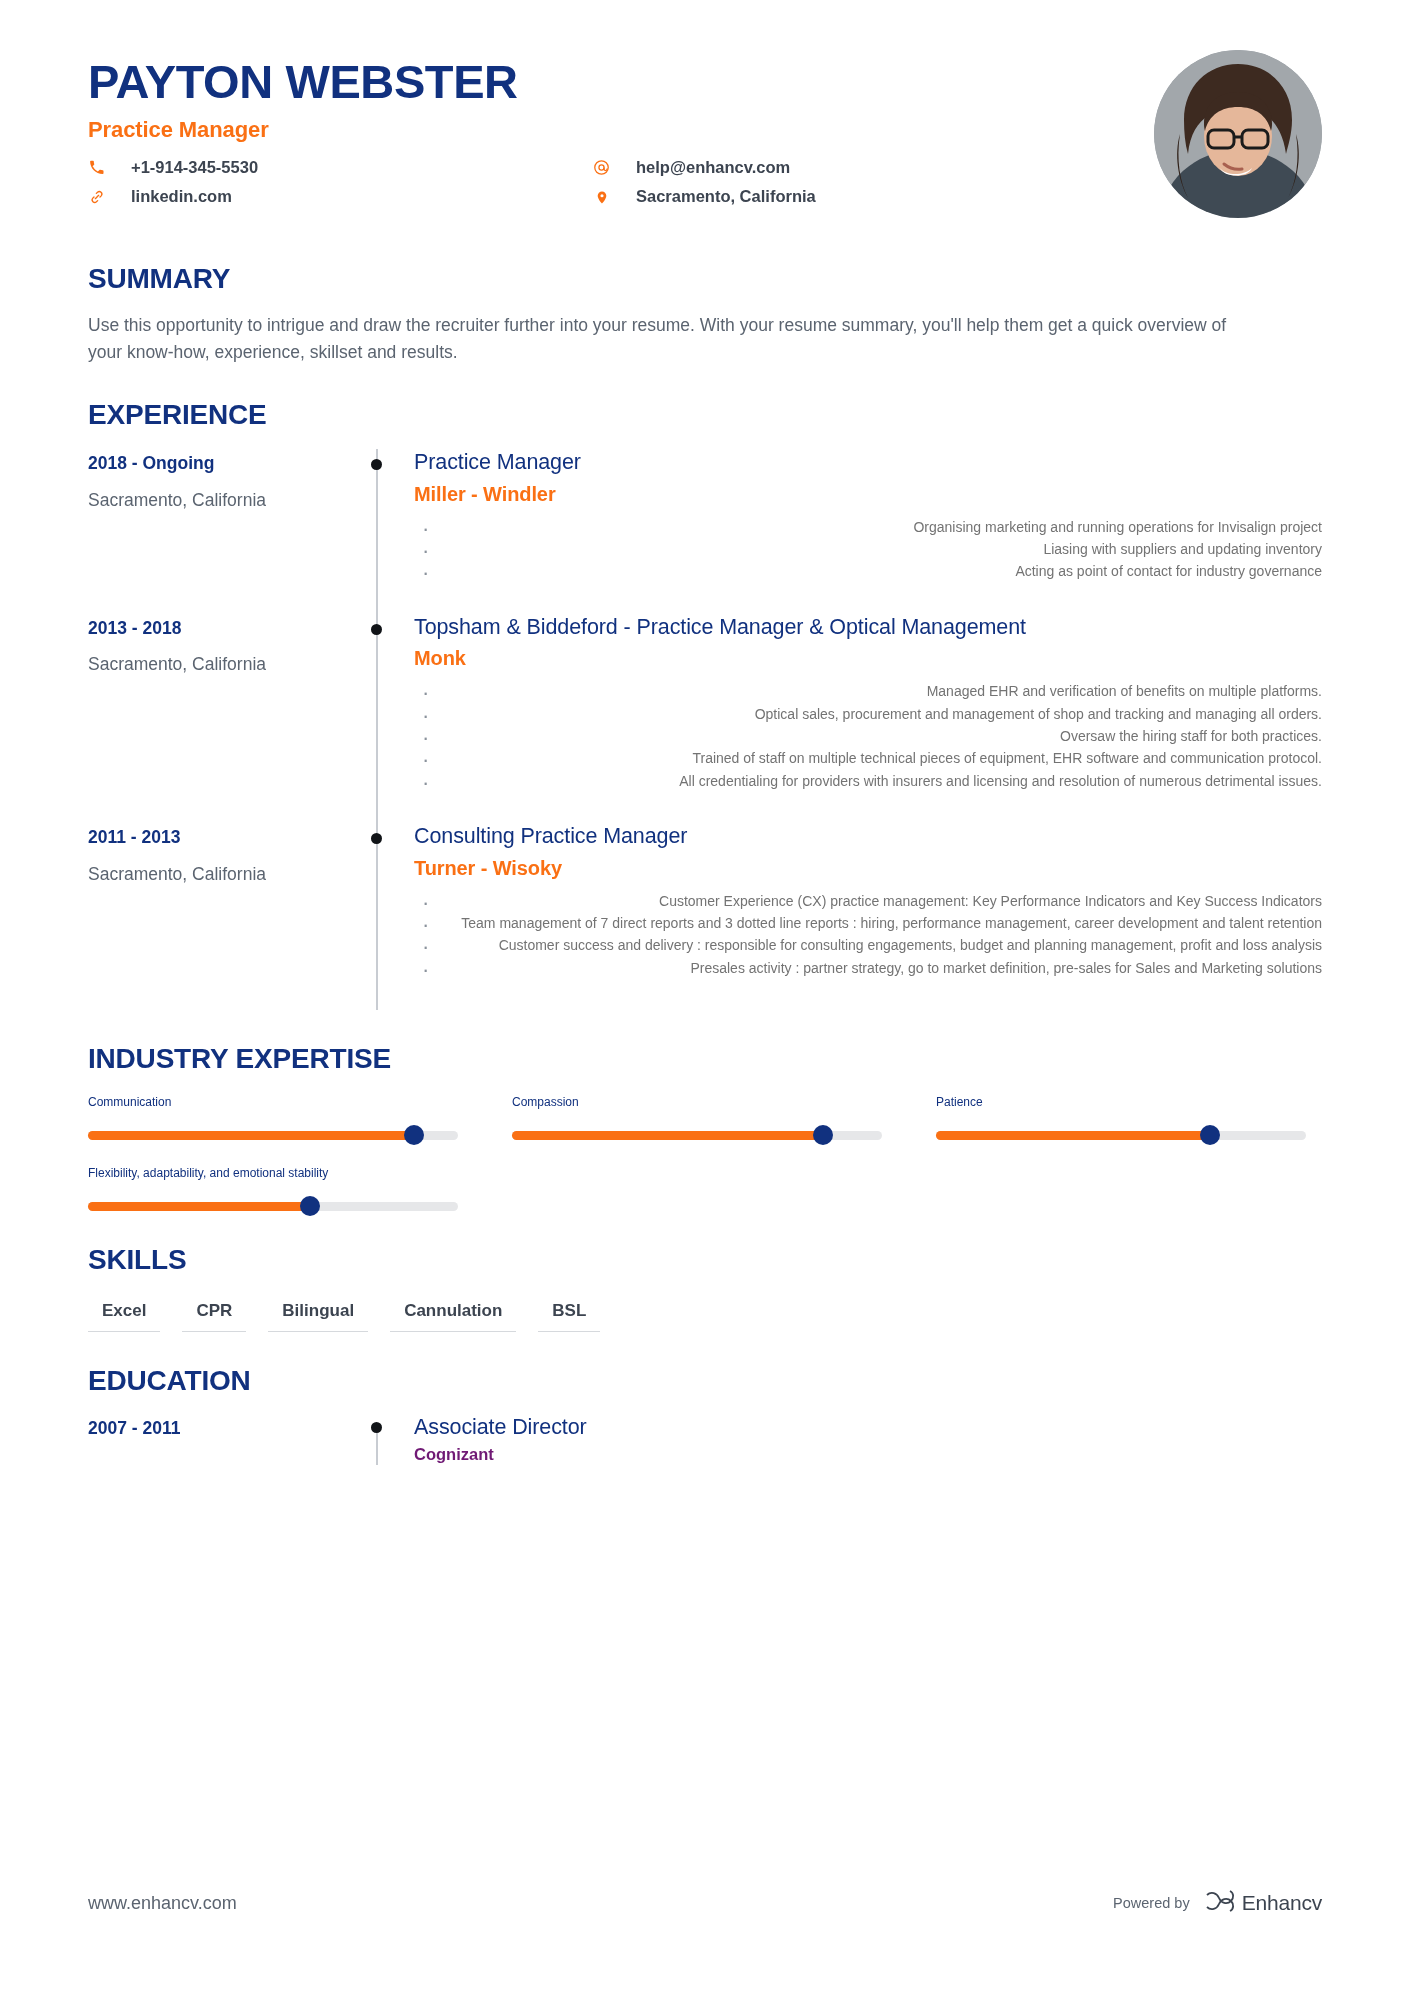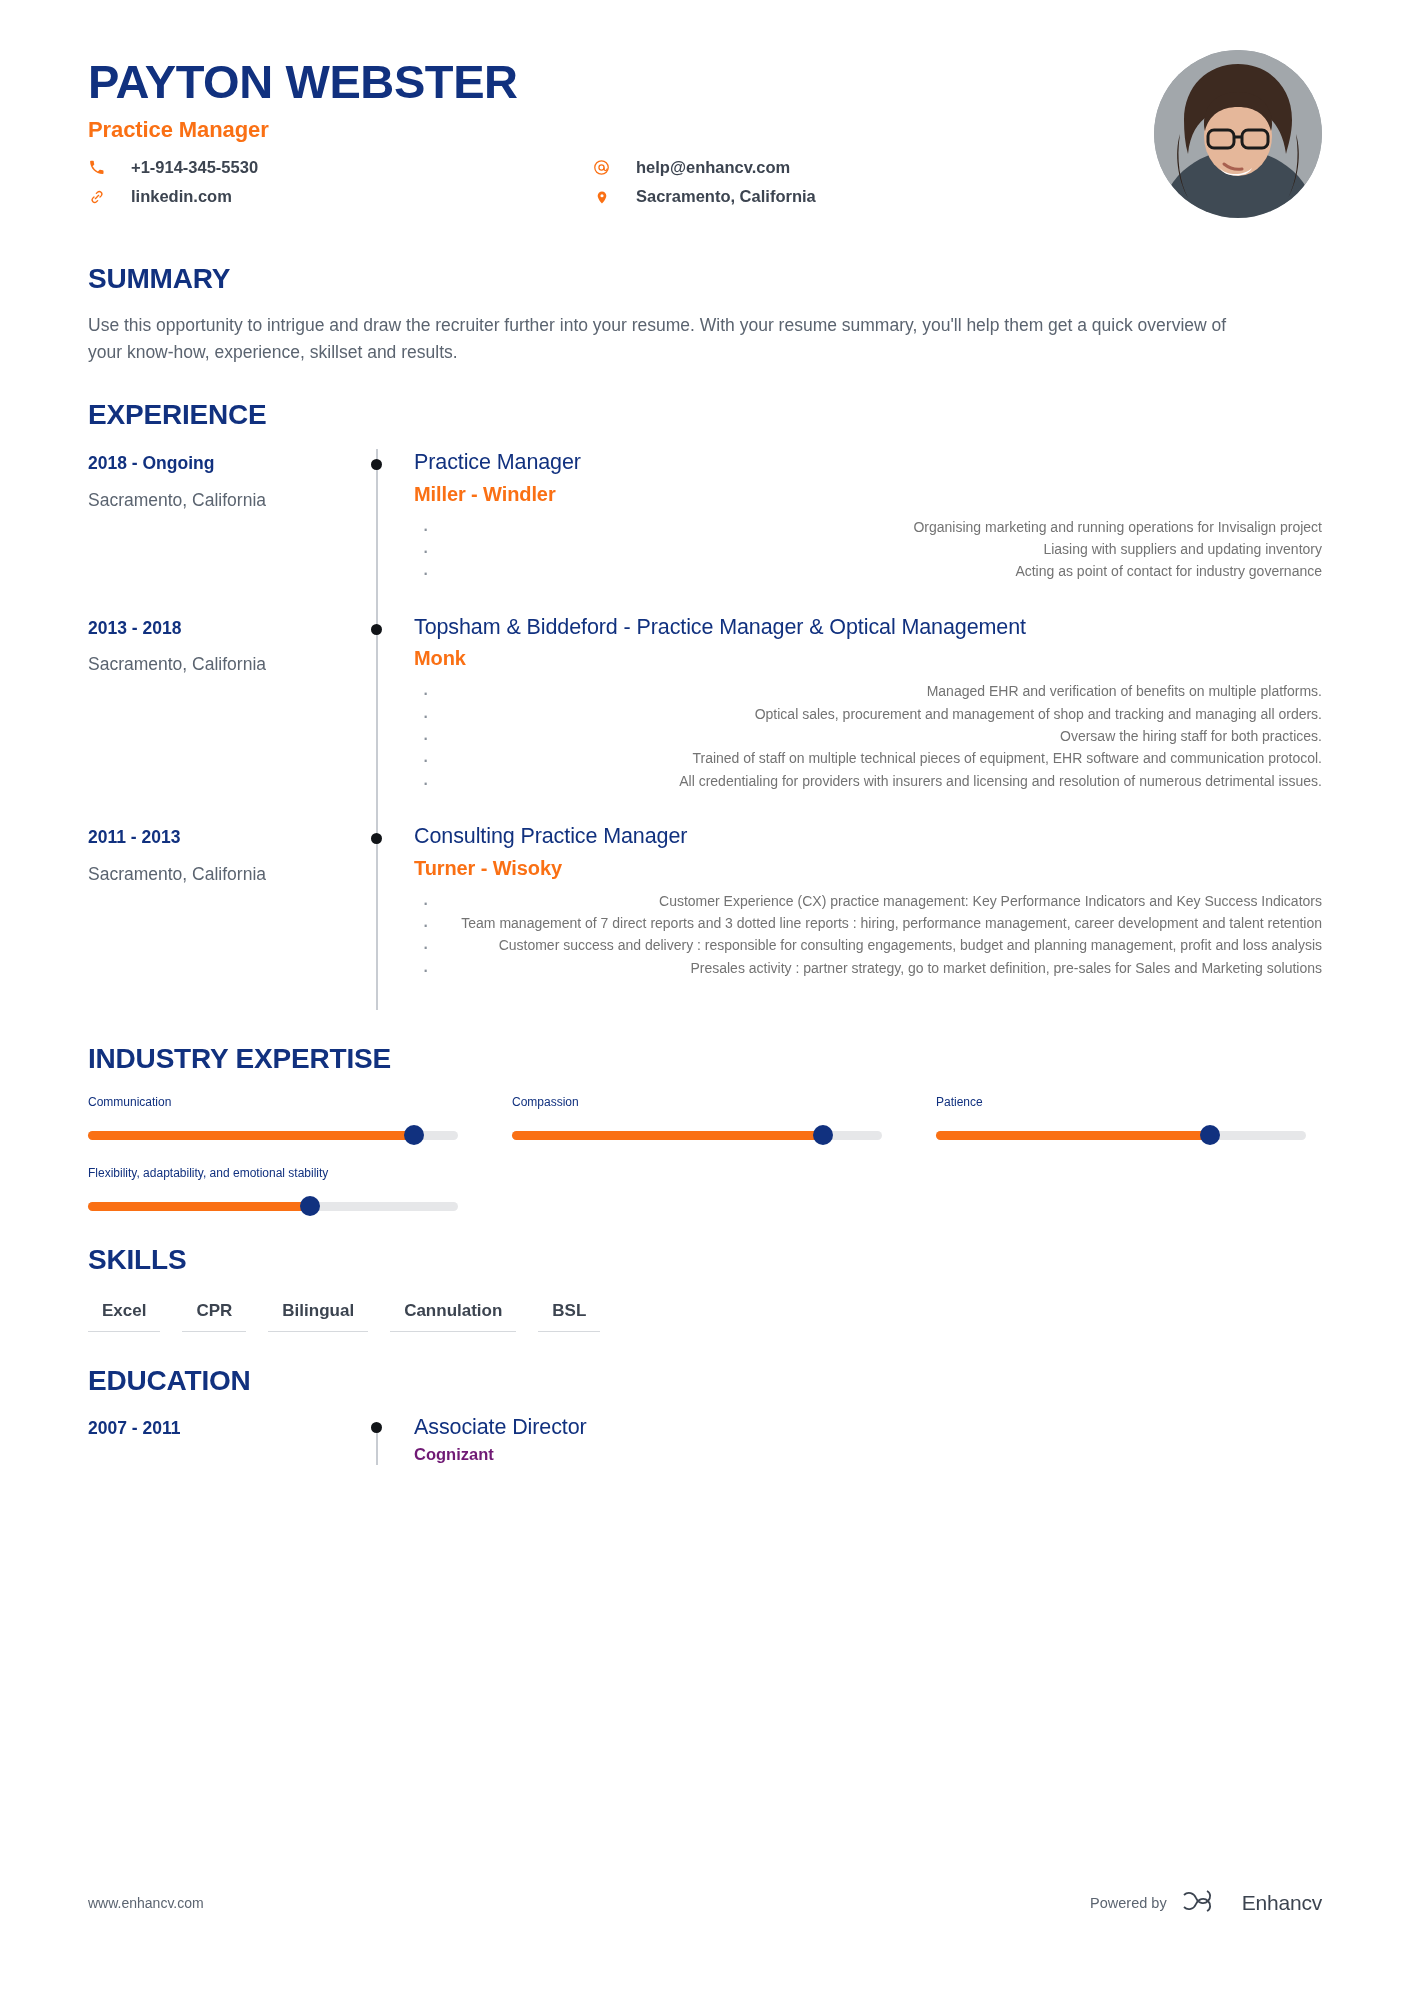--- a/index.html
+++ b/index.html
@@ -278,36 +278,36 @@
   .footer {
     position: absolute;
     left: 88px;
     right: 88px;
     bottom: 78px;
     display: flex;
     align-items: center;
     justify-content: space-between;
   }
   .footer-url {
-    font-size: 14px;
+    font-size: 18px;
     color: #5b6470;
   }
   .footer-right {
     display: flex;
     align-items: center;
     gap: 14px;
   }
   .powered-by {
     font-size: 14.5px;
     color: #5b6470;
   }
   .brand {
     display: flex;
     align-items: center;
-    gap: 23px;
+    gap: 0;
   }
   .brand-name {
     font-size: 21px;
     color: #3c4450;
     letter-spacing: -0.2px;
   }
 </style>
 </head>
 <body>
 

